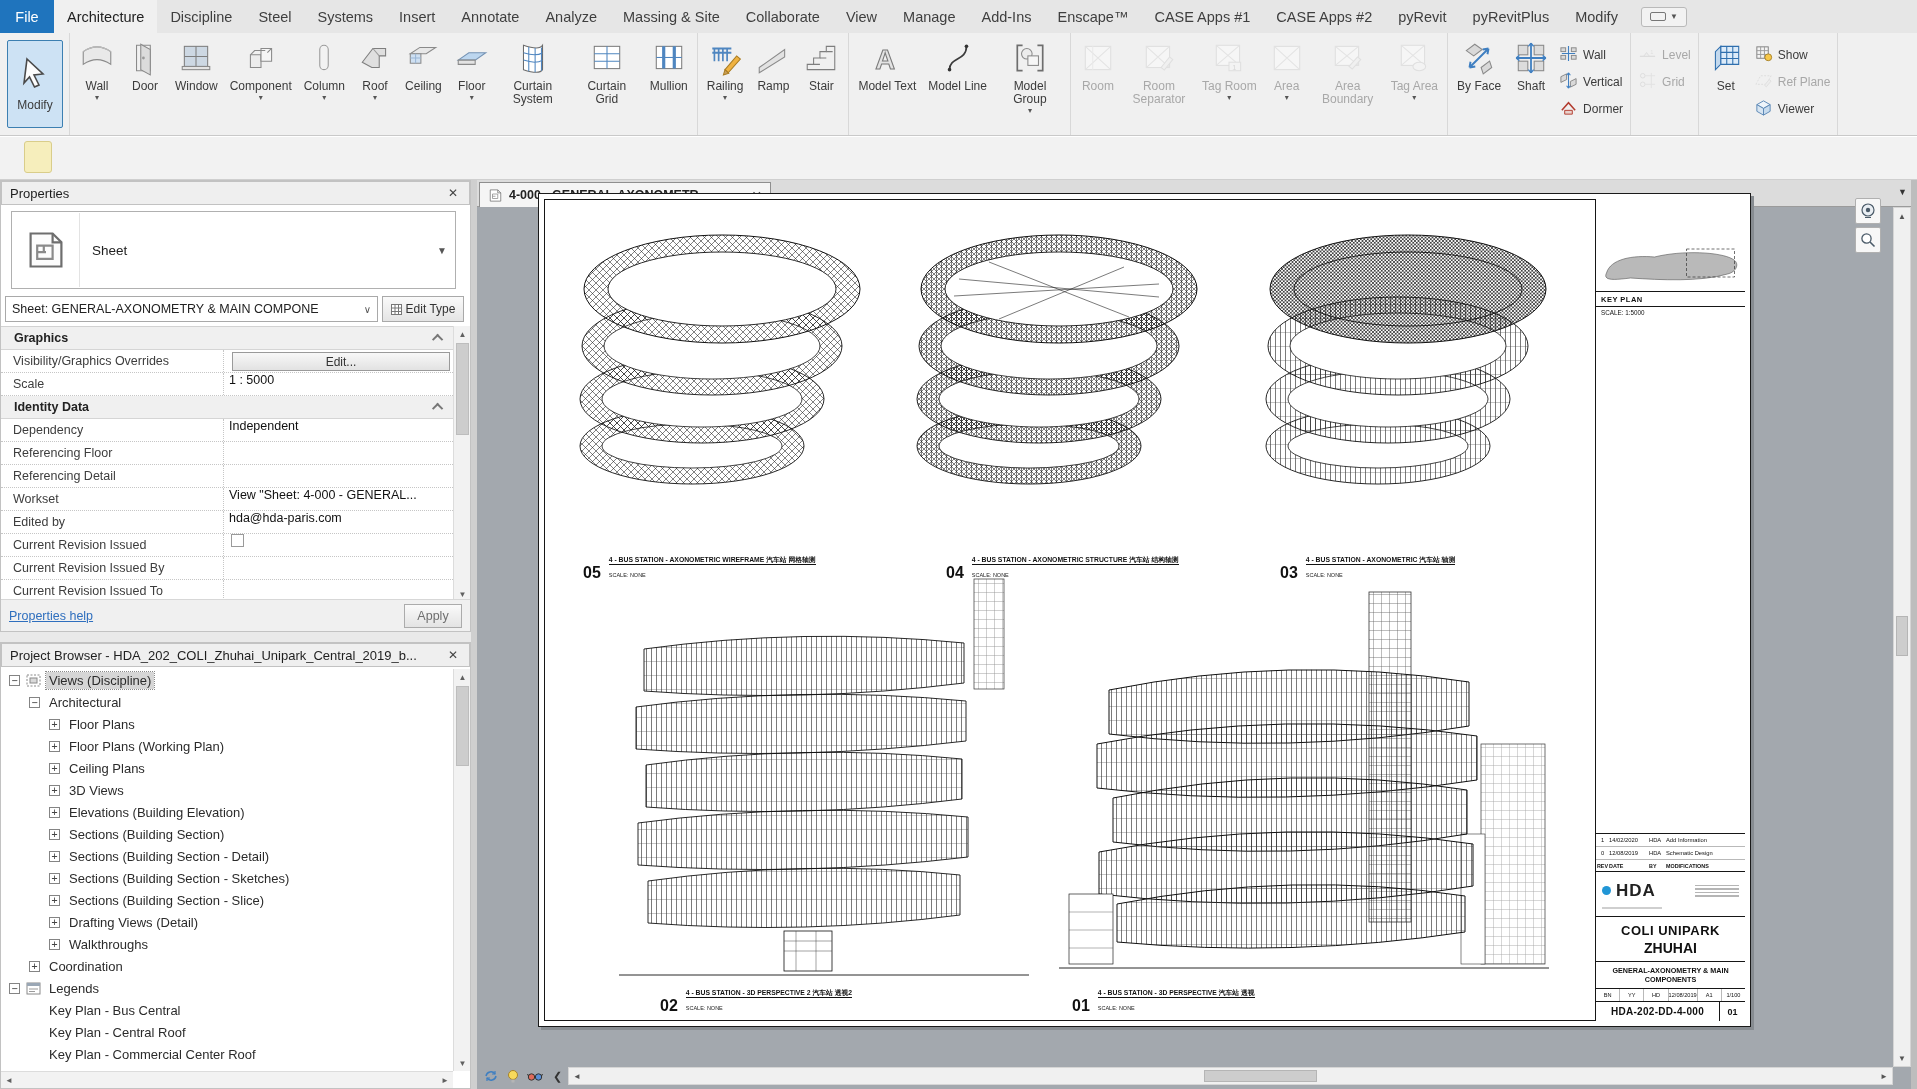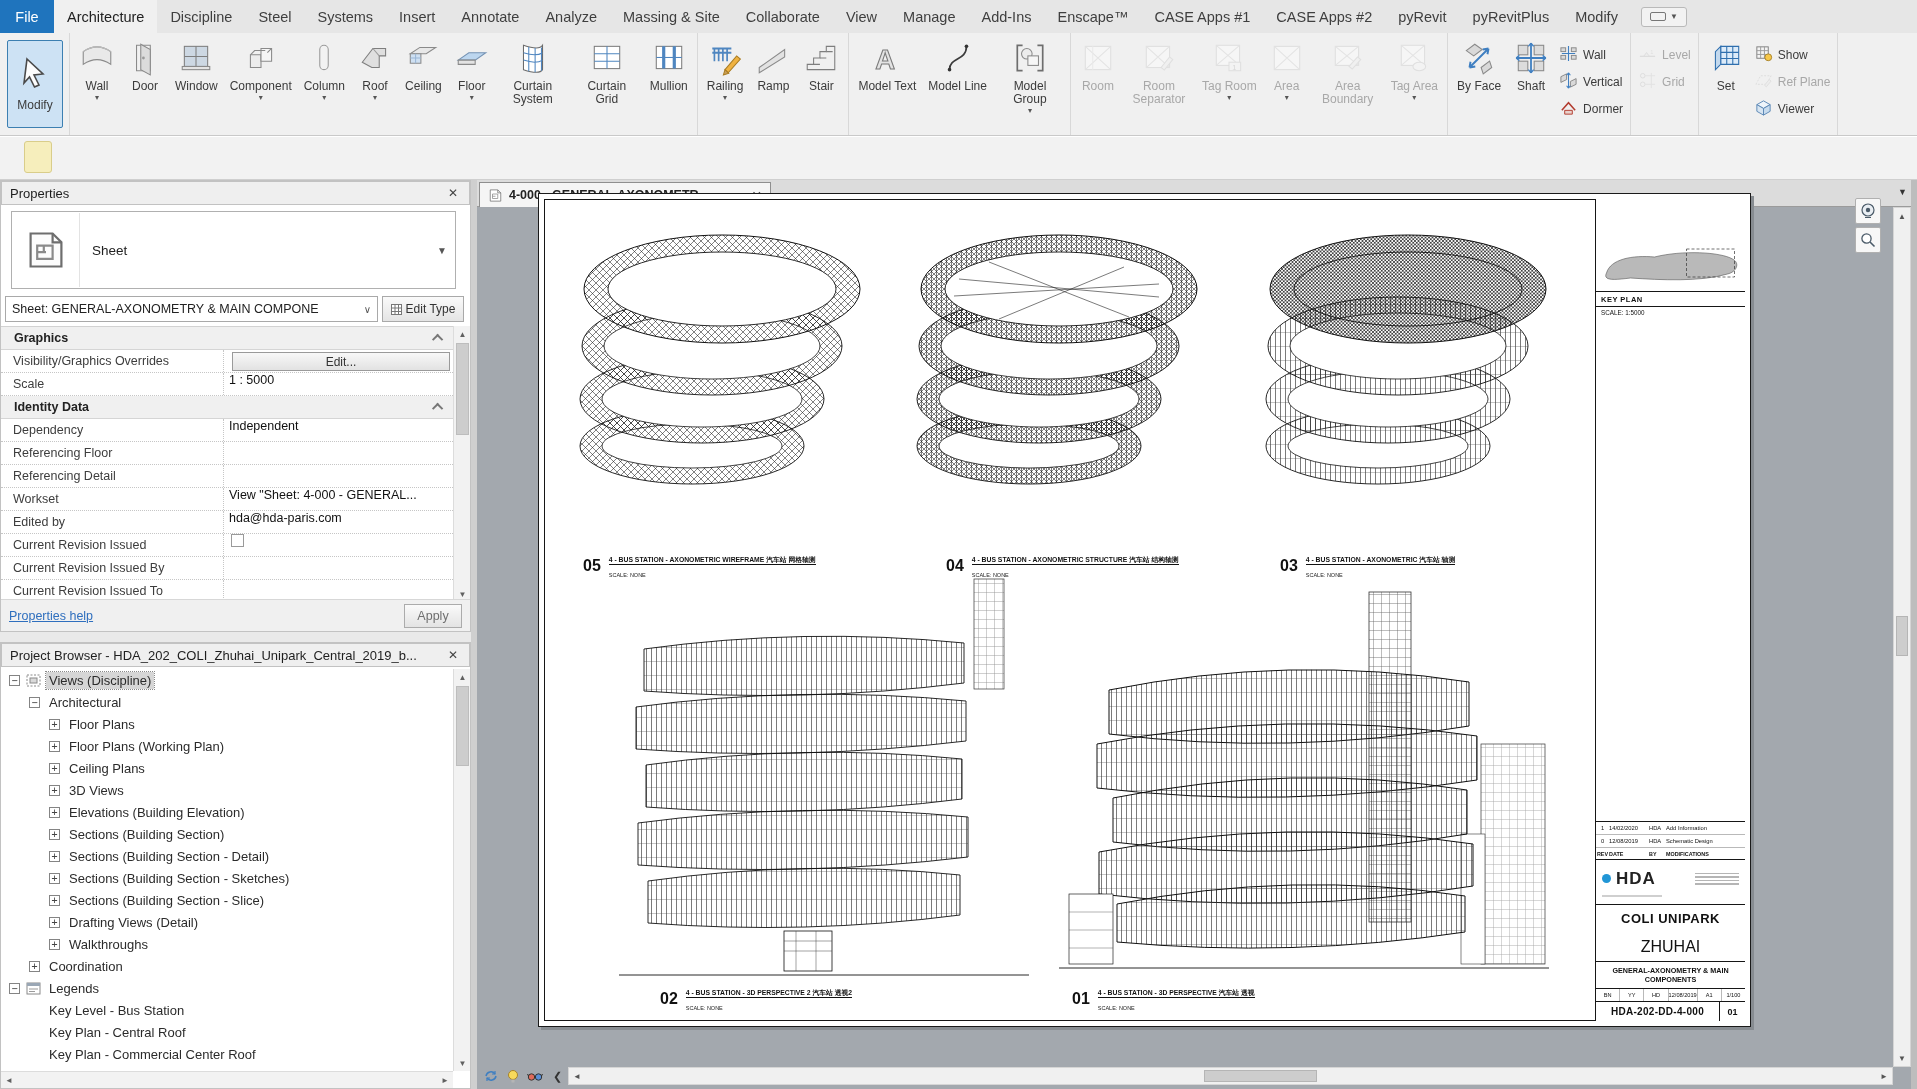--- a/index.html
+++ b/index.html
@@ -86,21 +86,21 @@
   #viewtabs{position:absolute;left:0;top:0;right:0;height:27px;background:#dcdcdc;border-bottom:1px solid #9b9b9b}
   .vtab{position:absolute;left:2px;top:2px;width:292px;height:25px;background:#f5f5f5;border:1px solid #8f8f8f;border-bottom:none;display:flex;align-items:center;gap:6px;padding:0 8px;font-size:12.5px;font-weight:bold;color:#222}
   .vtab svg{width:15px;height:15px;flex:none}
   .vtab .x{margin-left:auto;font-weight:normal;color:#444}
   .tablist-dd{position:absolute;right:10px;top:7px;font-size:9px;color:#333}
 
   #sheet{position:absolute;left:61px;top:13px;width:1213px;height:834px;background:#fff;border:1px solid #1a1a1a;box-shadow:3px 3px 0 #878c91}
   .sheet-inner{position:absolute;inset:5px;border:1px solid #161616}
   #drawings{position:absolute;inset:0;width:1213px;height:834px}
 
-  .vlabel{position:absolute;display:flex;align-items:center;gap:8px}
+  .vlabel{position:absolute;display:flex;align-items:flex-end;gap:8px}
   .vl-num{font-size:16px;font-weight:bold;color:#111;line-height:15px}
   .vl-t{font-size:6.8px;font-weight:bold;color:#111;border-bottom:1px solid #111;padding-bottom:1px;white-space:nowrap}
   .vl-s{font-size:5.5px;color:#222;margin-top:1px}
 
   
   #tblock{position:absolute;top:5px;bottom:5px;right:5px;width:150px;border-left:1px solid #161616;background:#fff;display:flex;flex-direction:column;font-size:7px;color:#111}
   #tblock .kp-art{margin:40px 4px 0 4px;height:52px}
   .tb-line{border-top:1px solid #161616}
   .kp-lab{padding:3px 5px 2px;font-size:7.5px;font-weight:bold;letter-spacing:.5px}
   .kp-scale{padding:2px 5px 3px;font-size:6.3px}
@@ -111,21 +111,21 @@
   .rc0{width:13px;text-align:center}.rc1{width:40px}.rc2{width:17px}.rc3{flex:1}
   .logo{display:flex;align-items:center;gap:5px;padding:6px 6px 2px;height:34px}
   .logo .dot{width:9px;height:9px;border-radius:50%;background:#2196d6}
   .logo .hda{font-size:17px;font-weight:bold;letter-spacing:1px;color:#222}
   .logo .addr{margin-left:auto;display:flex;flex-direction:column;gap:2px}
   .logo .addr i{display:block;width:44px;height:1.5px;background:#b5b5b5}
   .logo-sub{height:8px;margin:0 6px 3px 6px;border-top:none;display:flex;gap:3px}
   .logo-sub i{display:block;width:60px;height:1.5px;background:#cfcfcf;margin-top:2px}
   .projbox{text-align:center;padding:6px 2px 5px}
   .projname{font-size:13px;font-weight:bold;letter-spacing:.5px}
-  .projcity{font-size:16px;font-weight:normal;margin-top:12px}
+  .projcity{font-size:14px;font-weight:bold;margin-top:2px}
   .shtitle{text-align:center;font-size:7.2px;font-weight:bold;padding:4px 6px;line-height:9px}
   .metarow{display:flex;height:13px}
   .metarow span{flex:1;border-right:1px solid #b9b9b9;display:flex;align-items:center;justify-content:center;font-size:5.6px}
   .metarow span:last-child{border-right:none}
   .numrow{display:flex;height:20px}
   .shnum{flex:1;display:flex;align-items:center;justify-content:center;font-size:10px;font-weight:bold;letter-spacing:.3px}
   .shrev{width:26px;border-left:1px solid #161616;display:flex;align-items:center;justify-content:center;font-size:9px;font-weight:bold}
 
   
   #navbar{position:absolute;right:36px;top:18px;width:26px;display:flex;flex-direction:column;gap:3px}
@@ -670,21 +670,21 @@
             <span class="texp">−</span>
             <span class="tico"><svg viewBox="0 0 15 13">
                 <rect x="1" y="1" width="13" height="11" fill="#fff" stroke="#8a8a8a"></rect>
                 <rect x="1" y="1" width="13" height="3" fill="#9aa7b5"></rect>
                 <path d="M3 7h9M3 9.5h6" stroke="#9a9a9a"></path>
               </svg></span>
             <span class="tlab">Legends</span>
           </div>
           <div class="trow" style="padding-left: 28px;">
             <span class="texp none"></span>
-            <span class="tlab">Key Level - Bus Station</span>
+            <span class="tlab">Key Plan - Bus Central</span>
           </div>
           <div class="trow" style="padding-left: 28px;">
             <span class="texp none"></span>
             <span class="tlab">Key Plan - Central Roof</span>
           </div>
           <div class="trow" style="padding-left: 28px;">
             <span class="texp none"></span>
             <span class="tlab">Key Plan - Commercial Center Roof</span>
           </div>
           <div class="trow" style="padding-left: 28px;">

